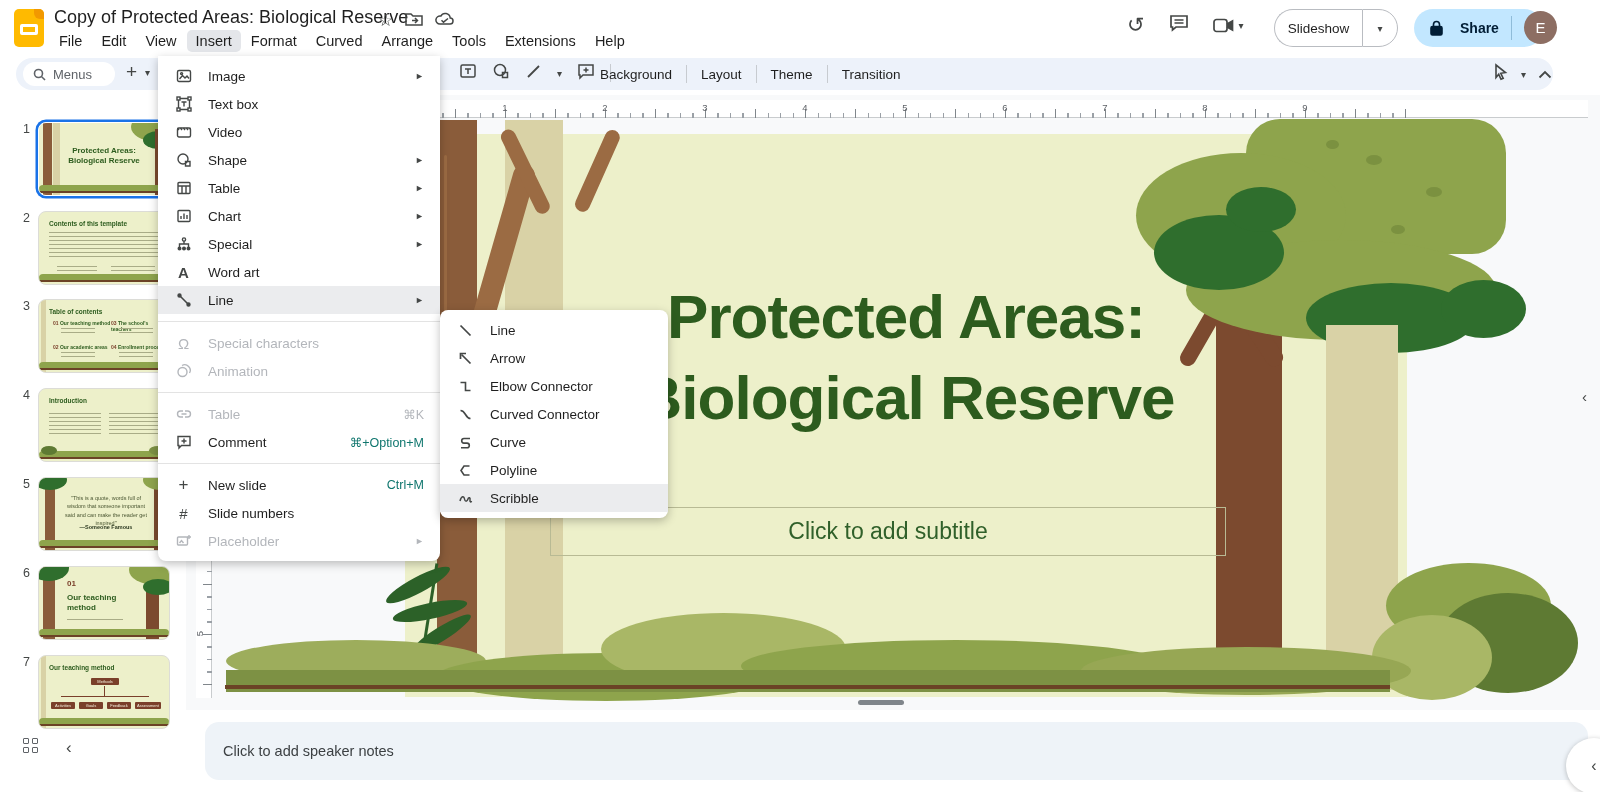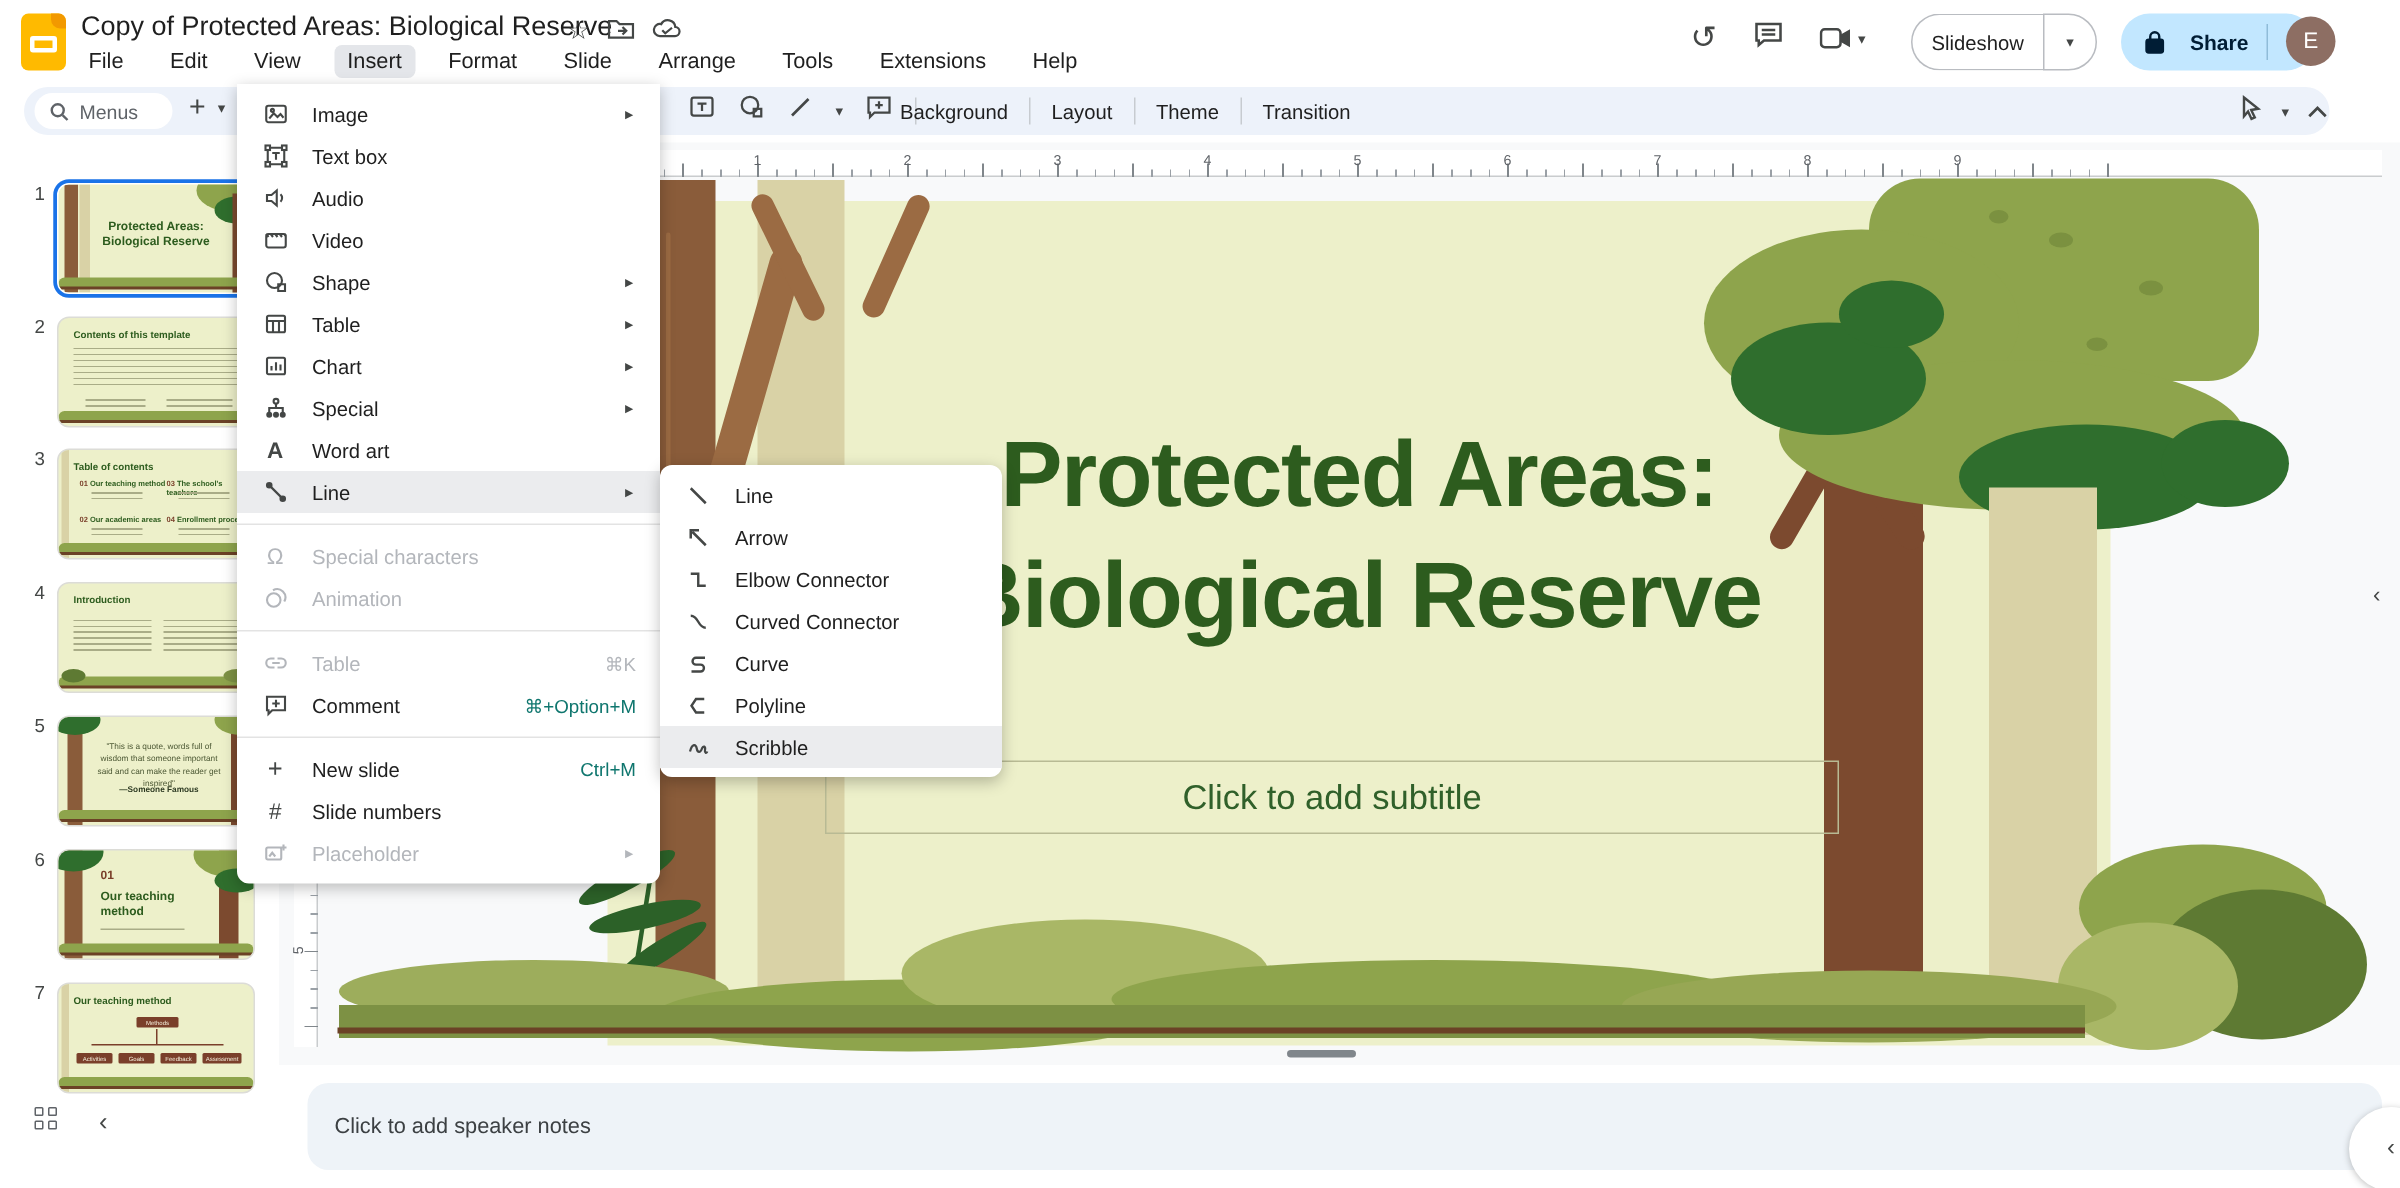--- a/index.html
+++ b/index.html
@@ -7,21 +7,21 @@
   .abs { position:absolute; }
   #stage { position:relative; width:1600px; height:561px; background:#fff; }
 
   
   #titlebar { position:absolute; left:0; top:0; width:1600px; height:56px; background:#fff; }
   .logo { position:absolute; left:14px; top:9px; width:30px; height:38px; background:#ffba00; border-radius:5px; }
   .logo .fold { position:absolute; right:0; top:0; width:10px; height:10px; background:#f29900; border-radius:0 5px 0 6px; }
   .logo .page { position:absolute; left:6px; top:15px; width:18px; height:11px; border:3px solid #fff; border-radius:2px; }
   .doc-title { position:absolute; left:54px; top:7px; font-size:18px; color:#1f1f1f; white-space:nowrap; }
   .title-icons { position:absolute; left:378px; top:10px; display:flex; gap:12px; color:#444746; font-size:17px; align-items:center; }
-  .menubar { position:absolute; left:50px; top:30px; display:flex; gap:13px; font-size:14.5px; color:#1f1f1f; }
+  .menubar { position:absolute; left:50px; top:30px; display:flex; gap:1px; font-size:14.5px; color:#1f1f1f; }
   .menubar span { padding:3px 9px; border-radius:5px; cursor:default; }
   .menubar span.active { background:#e4e6ea; }
   .tr-icons { position:absolute; top:13px; display:flex; align-items:center; color:#444746; }
   .pillbtn { height:38px; border:1px solid #b9bcc1; display:flex; align-items:center; background:#fff; }
   .avatar { position:absolute; left:1524px; top:11px; width:33px; height:33px; border-radius:50%; background:#8d6e63; color:#fff; font-size:15px; display:flex; align-items:center; justify-content:center; }
   .sharepill { position:absolute; left:1414px; top:9px; height:38px; background:#c2e7ff; border-radius:19px; display:flex; align-items:center; color:#001d35; font-weight:bold; font-size:14px; }
   .sswrap { position:absolute; left:1274px; top:9px; display:flex; }
   .caret { font-size:10px; color:#444746; }
 
   
@@ -114,21 +114,21 @@
             <path d="M5 12 a4 4 0 1 1 .8-7.9 a5 5 0 0 1 9.4 1.9 a3 3 0 0 1 -.4 6 z"></path>
             <path d="M6.5 8.2 l2 2 L13 6.5"></path>
           </svg></span>
     </div>
     <div class="menubar">
       <span>File</span>
       <span>Edit</span>
       <span>View</span>
       <span class="active">Insert</span>
       <span>Format</span>
-      <span>Slide</span>
+      <span>Curved</span>
       <span>Arrange</span>
       <span>Tools</span>
       <span>Extensions</span>
       <span>Help</span>
     </div>
 
     <div class="tr-icons" style="left:1127px; gap:24px;">
       <span style="font-size:21px;">↺</span>
       <span><svg width="20" height="18" viewBox="0 0 20 18" fill="none" stroke="#444746" stroke-width="1.7">
             <path d="M2 2 h16 v11 h-11 l-3.5 3 v-3 h-1.5 z"></path>
@@ -424,29 +424,20 @@
             <rect x="1" y="12" width="3" height="3" fill="#fff"></rect>
             <rect x="12" y="12" width="3" height="3" fill="#fff"></rect>
             <path d="M5.5 6 h5 M8 6 v4.5"></path>
           </svg>
         </span>
       <span class="mlabel">Text box</span>
     </div>
     <div class="mrow">
       <span class="mic">
           <svg width="16" height="16" viewBox="0 0 16 16" fill="none" stroke-width="1.4">
-            <path d="M2 6 h3 l3.5-3 v10 L5 10 H2 z"></path>
-            <path d="M11 5.5 a3.5 3.5 0 0 1 0 5"></path>
-          </svg>
-        </span>
-      <span class="mlabel">Audio</span>
-    </div>
-    <div class="mrow">
-      <span class="mic">
-          <svg width="16" height="16" viewBox="0 0 16 16" fill="none" stroke-width="1.4">
             <rect x="1.5" y="4" width="13" height="9" rx="1.5"></rect>
             <path d="M1.5 4 L3 6 M4.5 4 L6 6 M7.5 4 L9 6 M10.5 4 L12 6 M13.5 4 L14.5 5.3"></path>
           </svg>
         </span>
       <span class="mlabel">Video</span>
     </div>
     <div class="mrow">
       <span class="mic">
           <svg width="16" height="16" viewBox="0 0 16 16" fill="none" stroke-width="1.4">
             <circle cx="7" cy="7" r="5"></circle>

